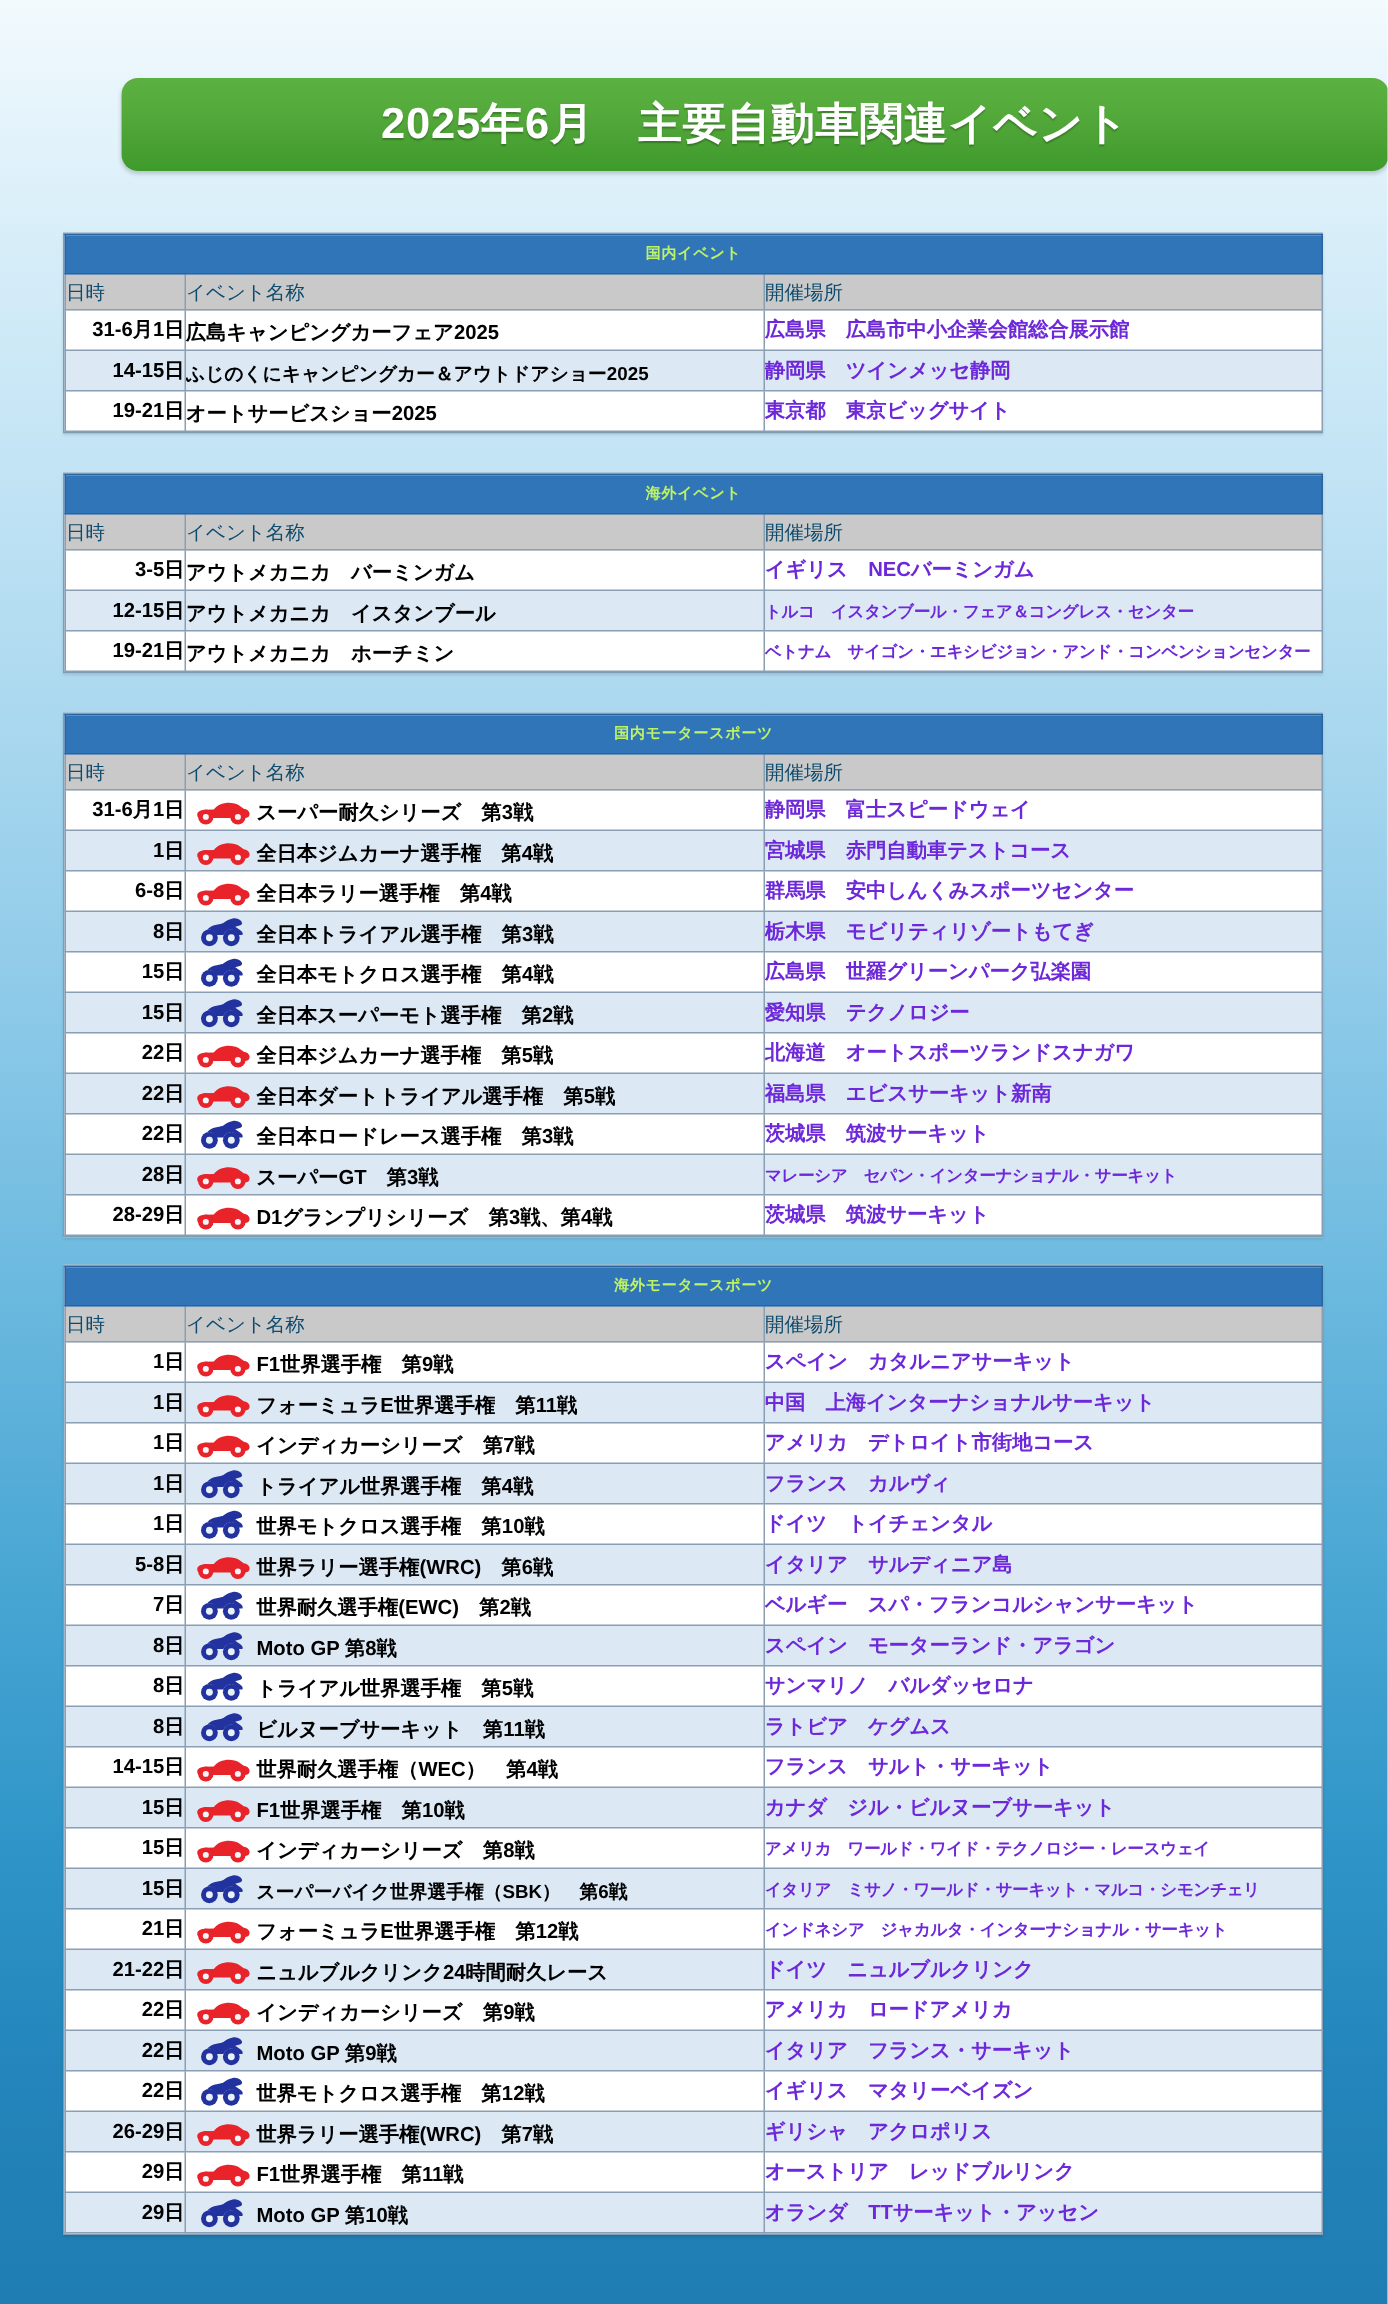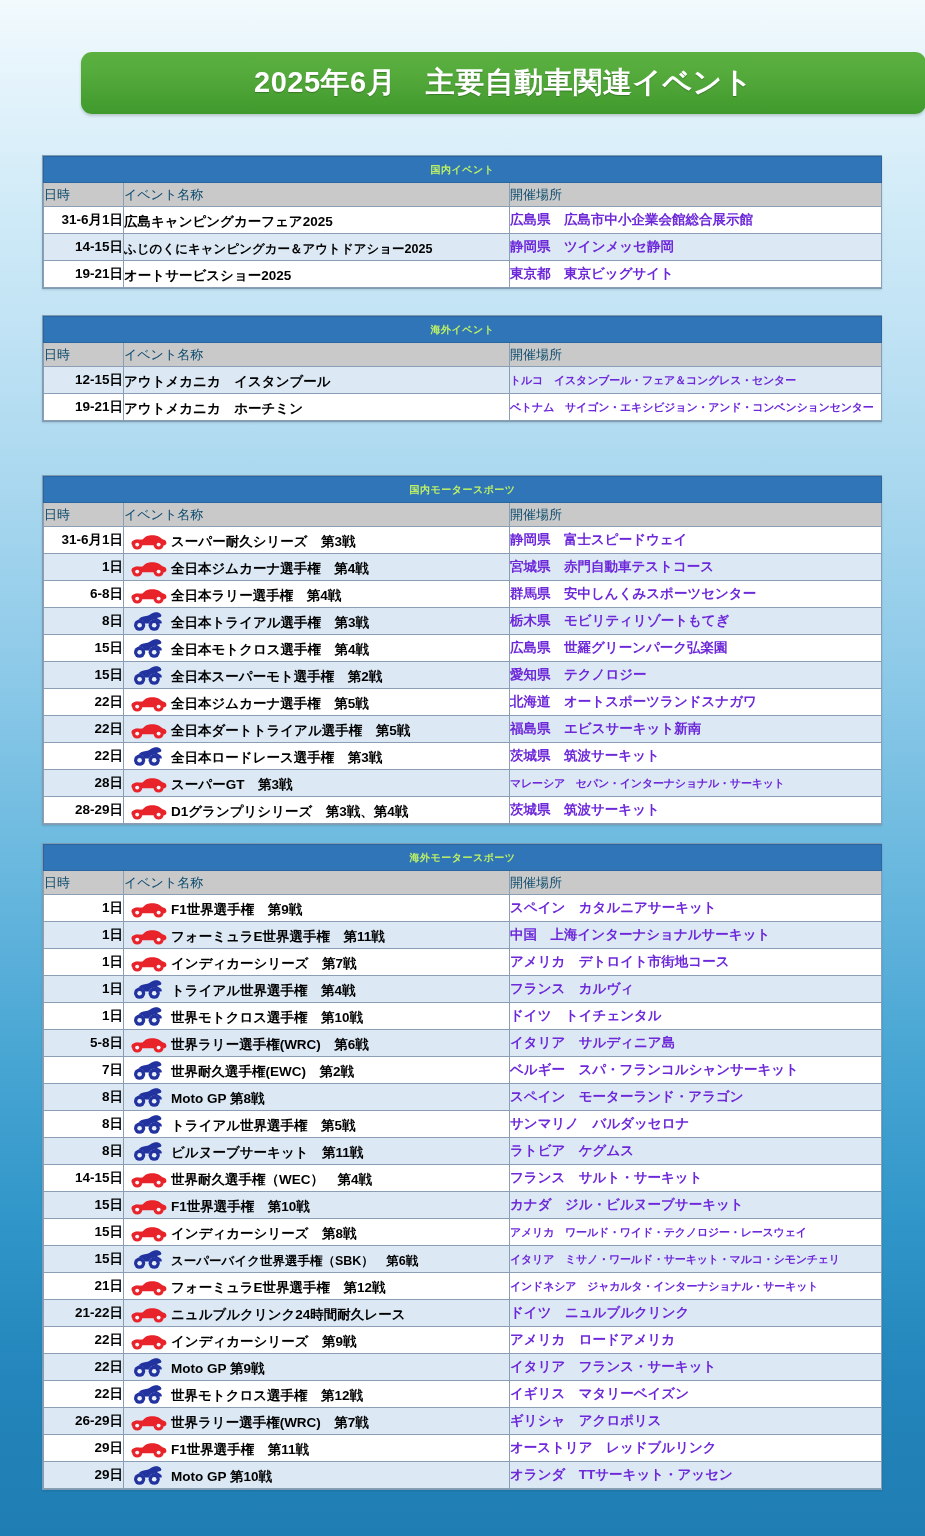--- a/index.html
+++ b/index.html
@@ -213,20 +213,30 @@
         </colgroup>
         <tbody>
           <tr class="cap-row">
             <th colspan="3">海外イベント</th>
           </tr>
           <tr class="hdr-row">
             <th>日時</th>
             <th>イベント名称</th>
             <th>開催場所</th>
           </tr>
+          <tr class="data-row odd">
+            <td class="c-date">3-5日</td>
+            <td class="c-name">
+              <span class="name-inner">
+                <span class="icon-slot empty"></span>
+                <span>アウトメカニカ　バーミンガム</span>
+              </span>
+            </td>
+            <td class="c-place">イギリス　NECバーミンガム</td>
+          </tr>
           <tr class="data-row even">
             <td class="c-date">12-15日</td>
             <td class="c-name">
               <span class="name-inner">
                 <span class="icon-slot empty"></span>
                 <span>アウトメカニカ　イスタンブール</span>
               </span>
             </td>
             <td class="c-place small">トルコ　イスタンブール・フェア＆コングレス・センター</td>
           </tr>

